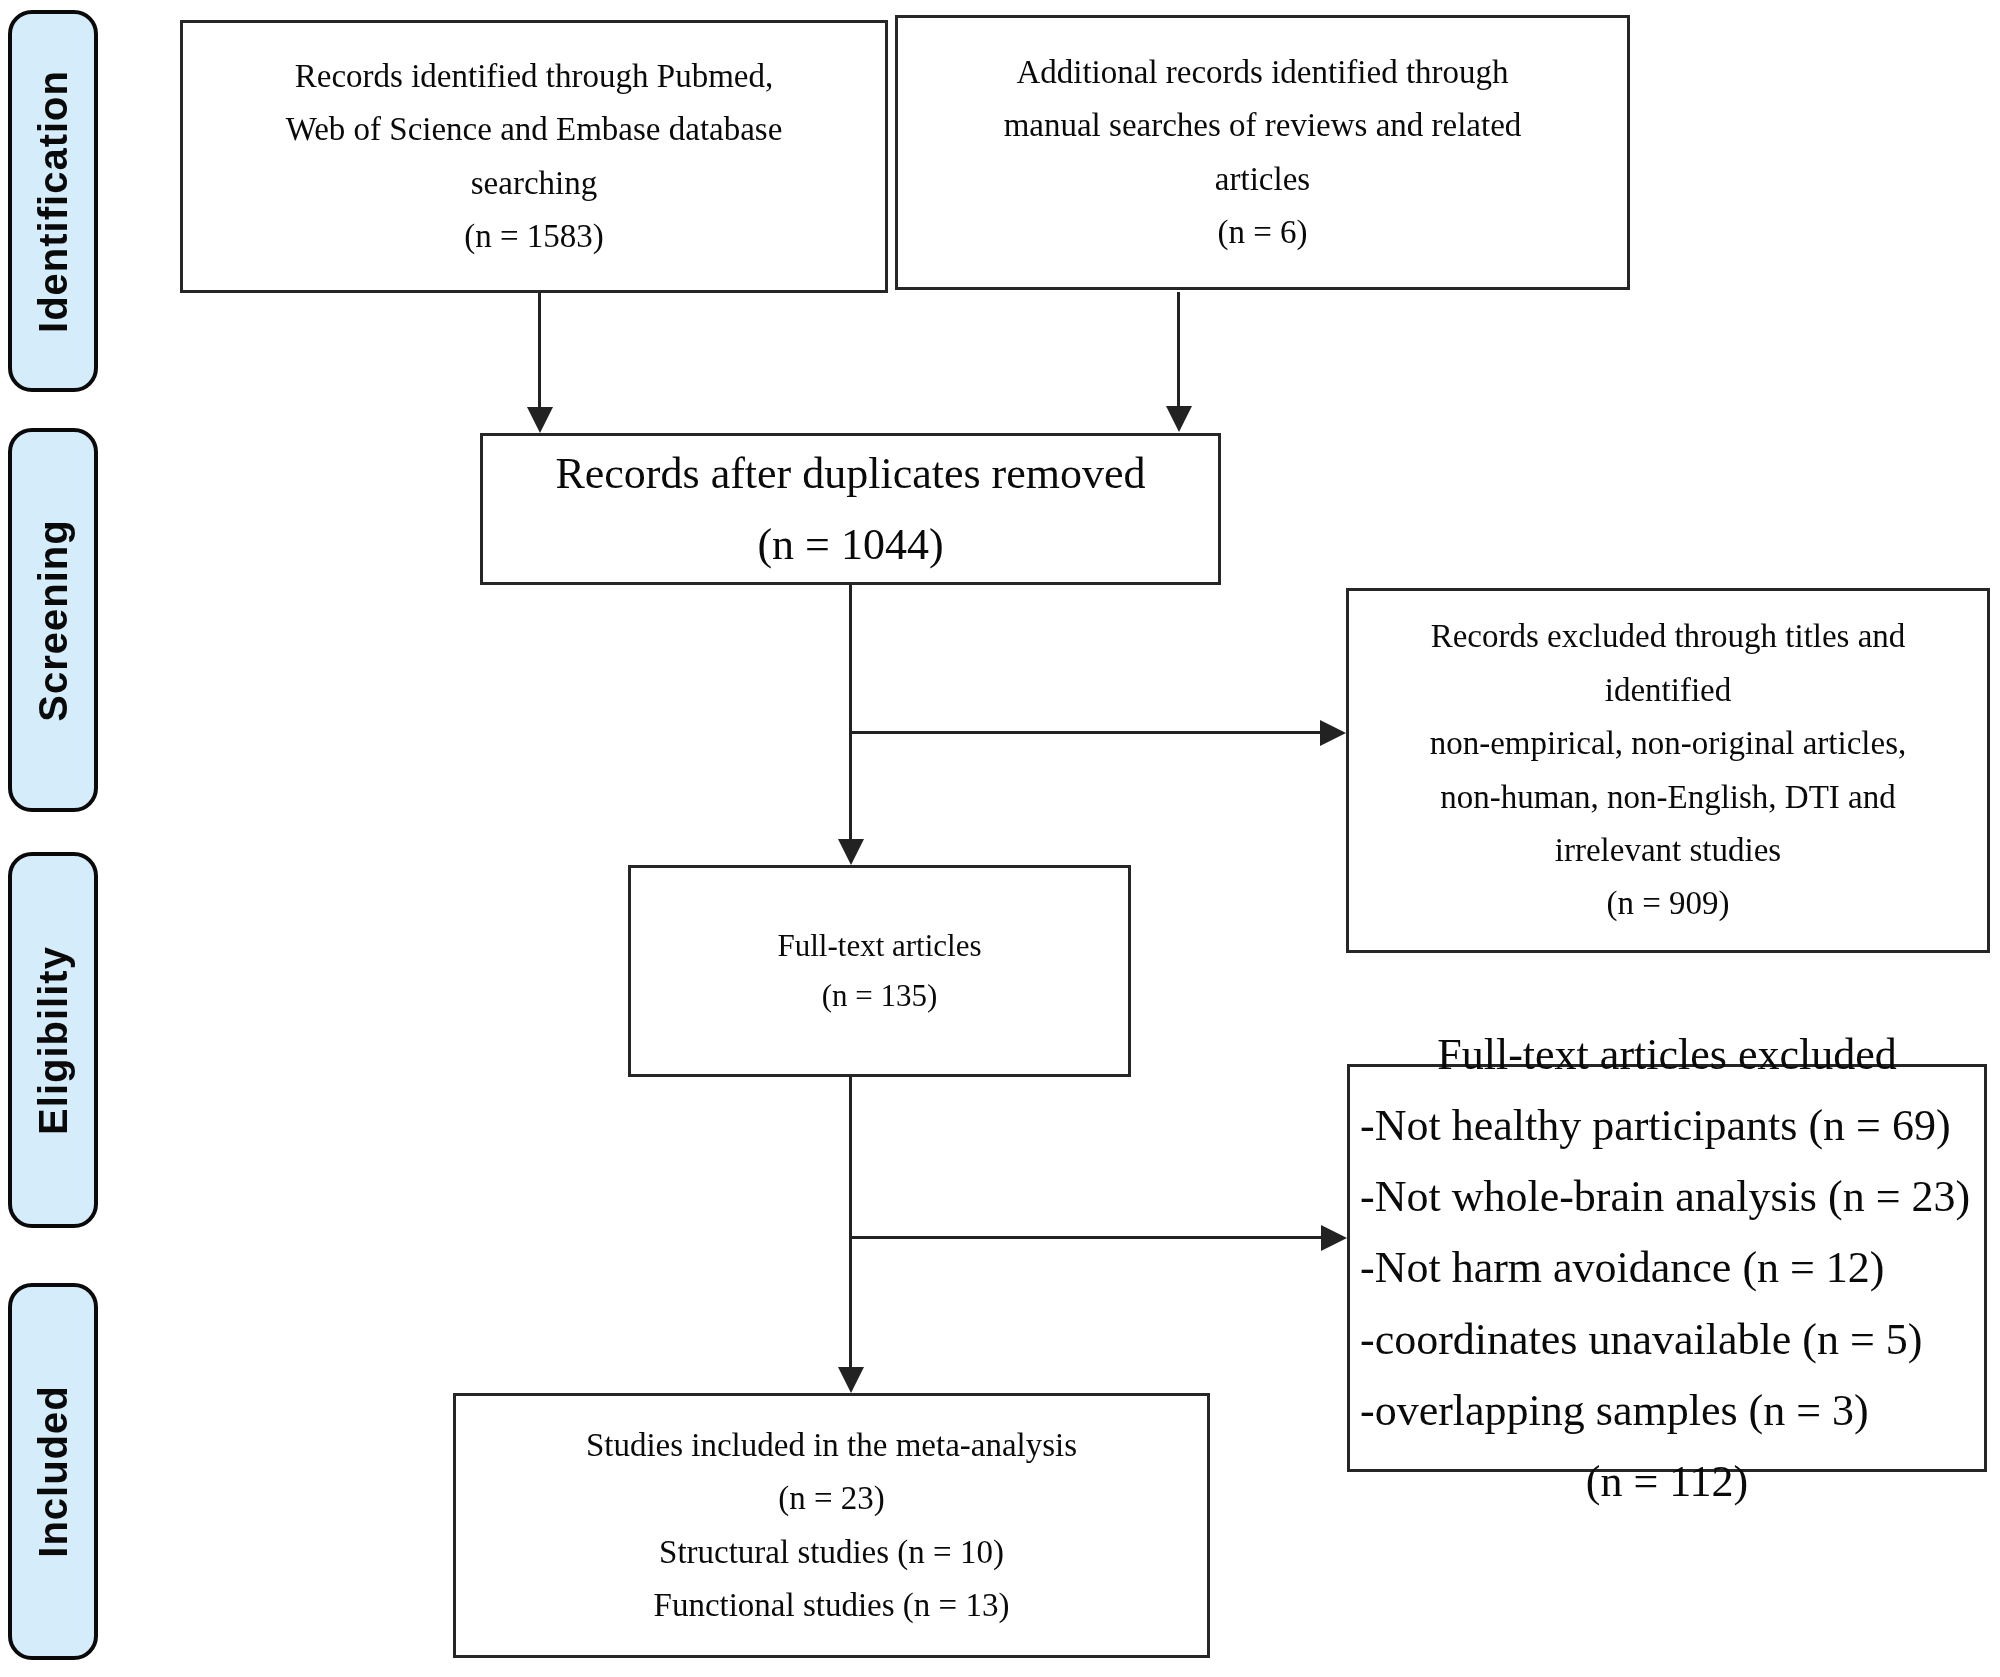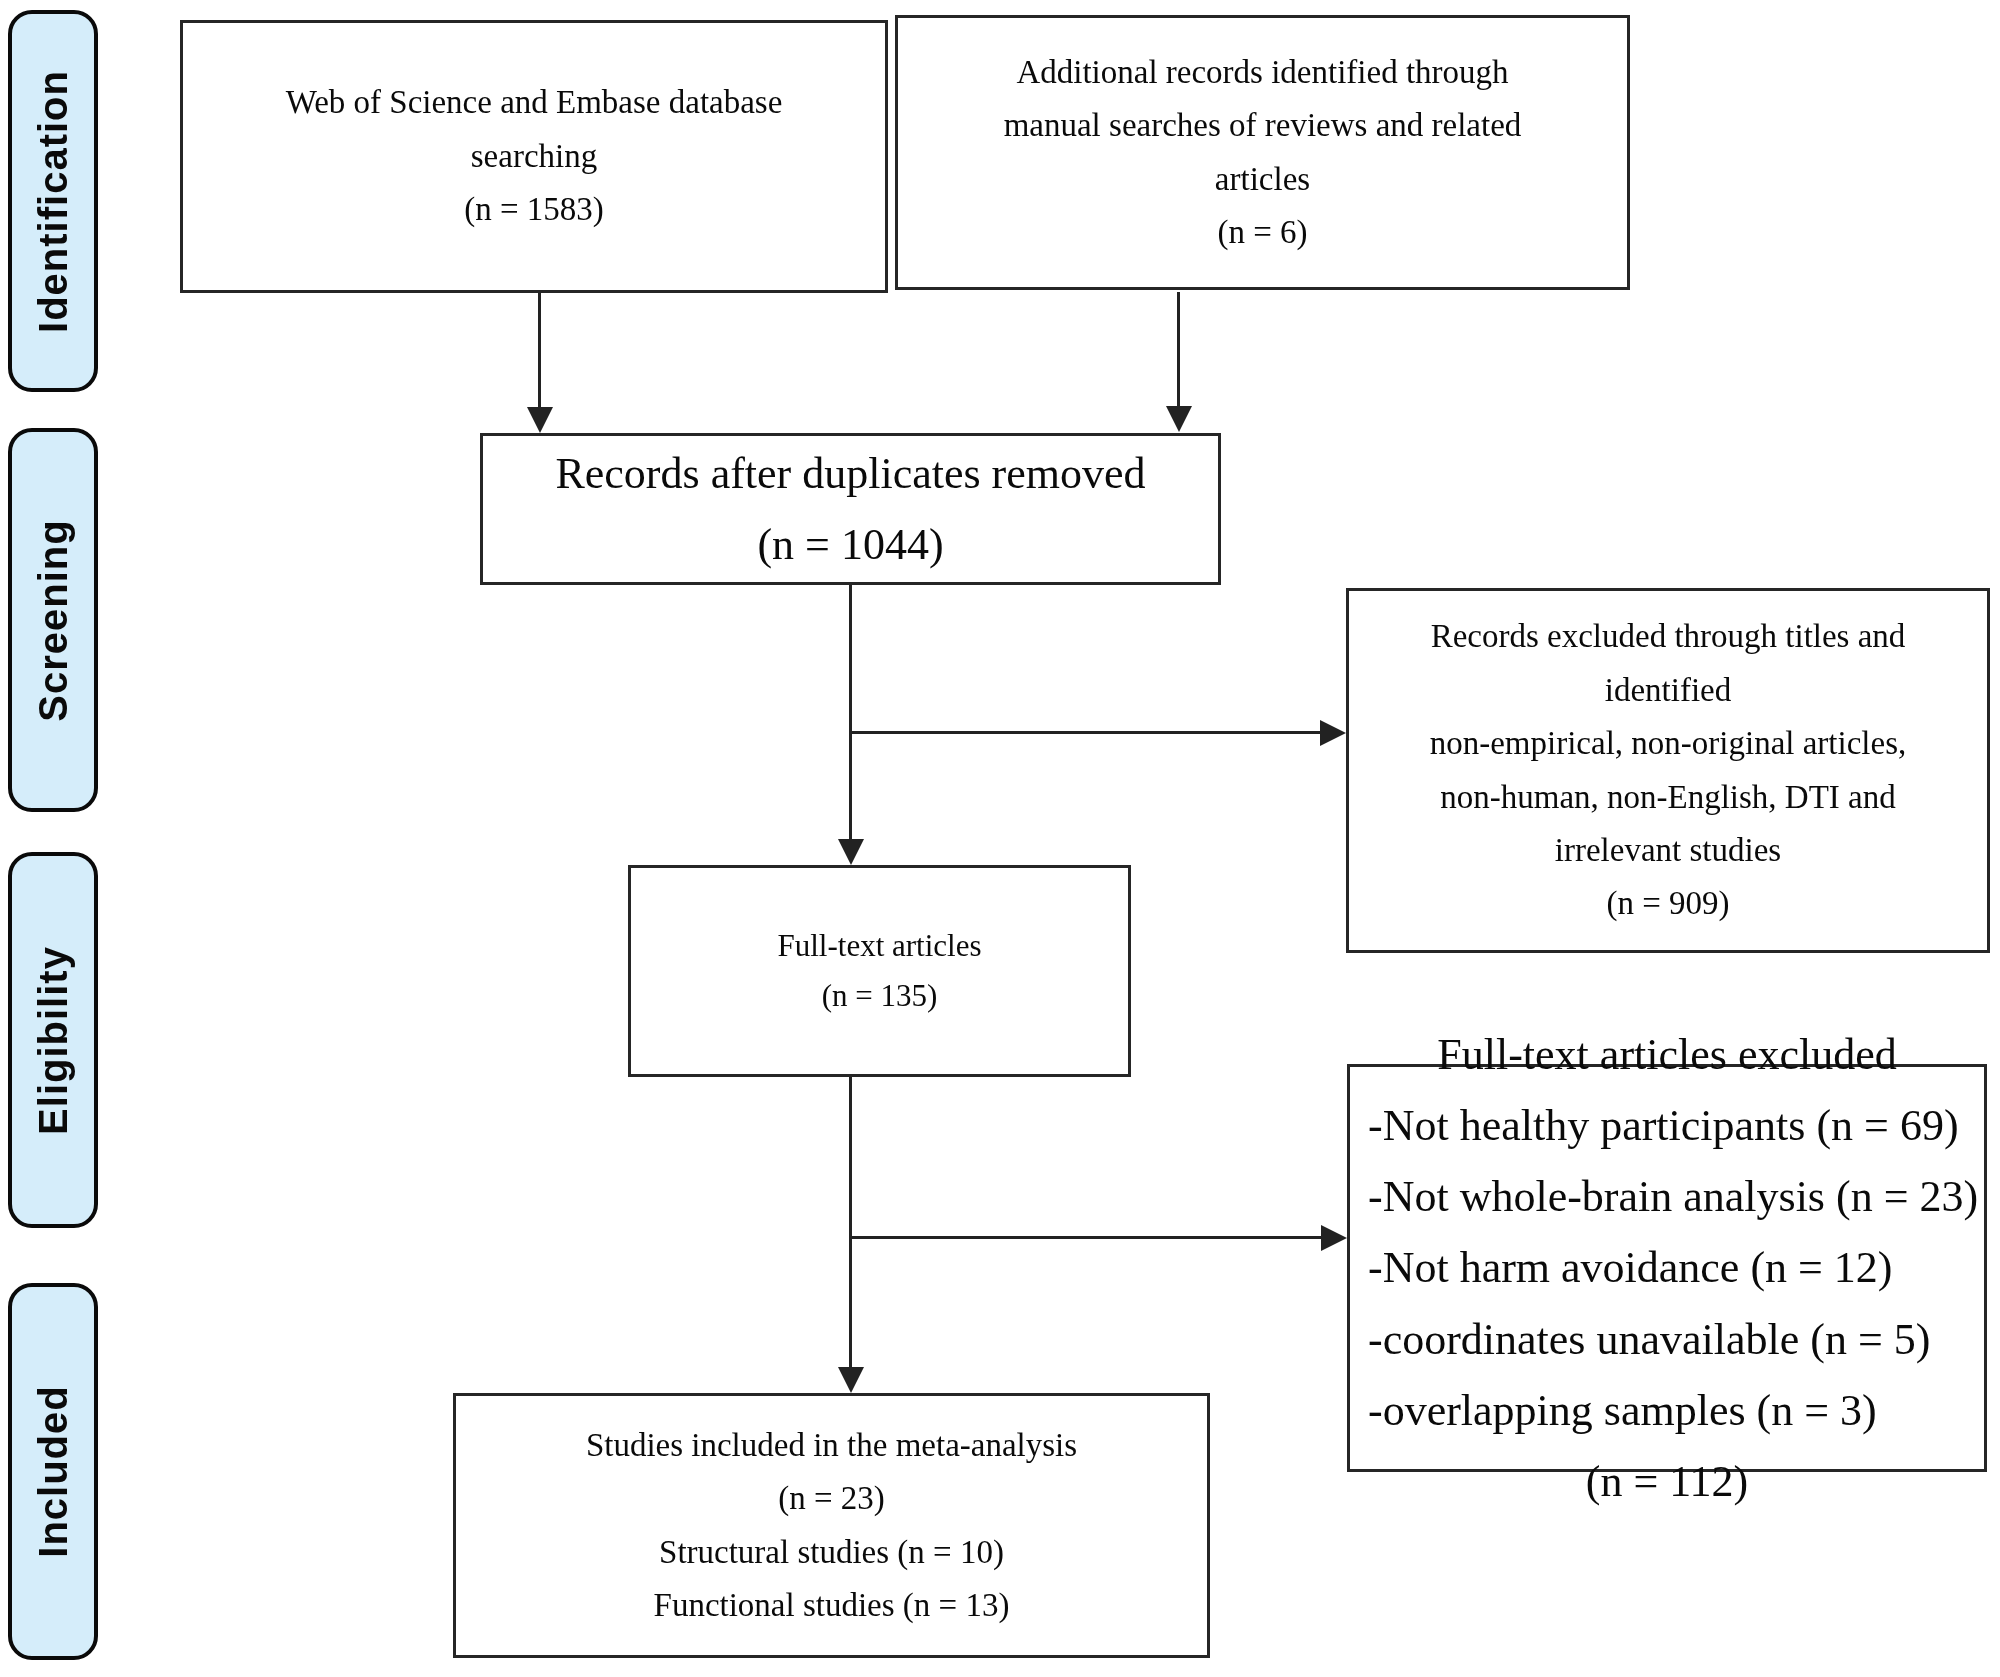--- a/index.html
+++ b/index.html
@@ -28,21 +28,21 @@
   
   .fbox {
     position:absolute; background:#ffffff;
     border:3px solid var(--box-border, #262626);
     display:flex; flex-direction:column; align-items:center; justify-content:center;
     text-align:center; font-size:33px; line-height:1.62;
   }
   .fbox .tl { width:100%; }
   .fbox.small { font-size:31px; }
   .fbox.big { font-size:44px; }
-  .excl-items { width:100%; text-align:left; padding-left:18px;font-family:Liberation Serif, serif; }
+  .excl-items { width:100%; text-align:left; padding-left:10px;font-family:Liberation Serif, serif; }
 
   
   .vline { position:absolute; width:3px; background:var(--connector, #222222); }
   .hline { position:absolute; height:3px; background:var(--connector, #222222); }
   .arr-down {
     position:absolute; width:0; height:0;
     border-left:13px solid transparent; border-right:13px solid transparent;
     border-top:26px solid var(--connector, #222222);
   }
   .arr-right {
@@ -63,20 +63,21 @@
     <span class="stage-text">Screening</span>
   </div>
   <div class="stage" style="top:852px;height:376px">
     <span class="stage-text">Eligibility</span>
   </div>
   <div class="stage" style="top:1283px;height:377px">
     <span class="stage-text">Included</span>
   </div>
 
   <div class="fbox" style="left:180px;top:20px;width:708px;height:273px">
+    <div class="tl">Records identified through Pubmed,</div>
     <div class="tl">Web of Science and Embase database</div>
     <div class="tl">searching</div>
     <div class="tl">(n = 1583)</div>
   </div>
 
   <div class="fbox" style="left:895px;top:15px;width:735px;height:275px">
     <div class="tl">Additional records identified through</div>
     <div class="tl">manual searches of reviews and related</div>
     <div class="tl">articles</div>
     <div class="tl">(n = 6)</div>

